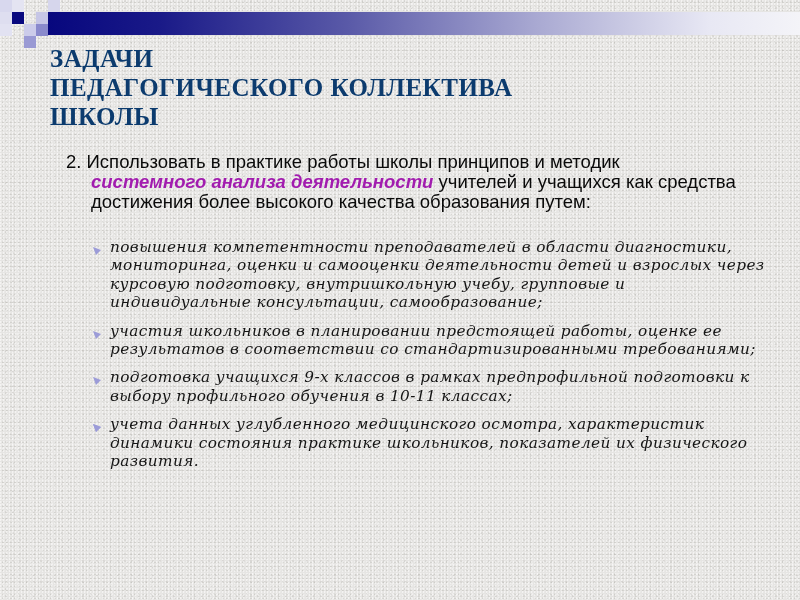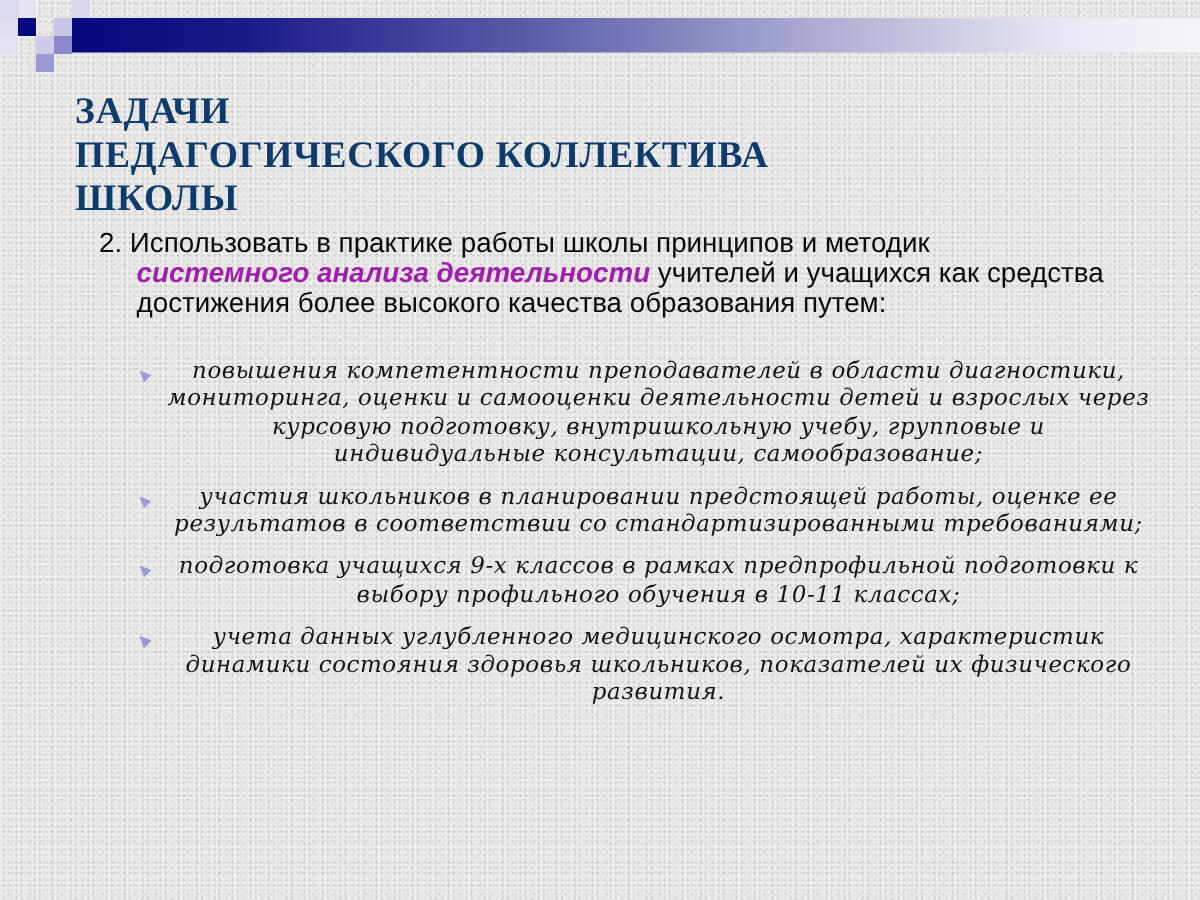--- a/index.html
+++ b/index.html
@@ -13,40 +13,40 @@
       radial-gradient(circle at 85% 15%, rgba(160,158,152,0.35) 0.5px, transparent 1px);
     background-size: 3px 3px, 4px 4px, 5px 5px, 7px 7px;
     font-family: "Liberation Sans", sans-serif;
   }
   .deco { position: absolute; width: 12px; height: 12px; }
   .bar {
     position: absolute; left: 48px; top: 12px; width: 752px; height: 23px;
     background: linear-gradient(to right, #07077e 0%, #1a1a88 15%, #5a5aa8 40%, #a9a9d2 65%, #e8e8f4 88%, #f4f4f8 100%);
   }
   .title {
-    position: absolute; left: 50px; top: 60px; margin: 0;
+    position: absolute; left: 50px; top: 44px; margin: 0;
     font-family: "Liberation Serif", serif; font-weight: bold;
     font-size: 25px; line-height: 29px; color: #0c3b6e;
     letter-spacing: 0.5px;
   }
   .title span { display: block; }
   .intro {
     position: absolute; left: 54px; top: 140px; width: 720px; margin: 12px;
     font-size: 18.5px; line-height: 20px; color: #0a0a0a;
   }
   .intro .num { }
   .intro .cont { display: block; padding-left: 25px; }
   .intro .hl { color: #a21caf; font-weight: bold; font-style: italic; }
   .sub {
     position: absolute; left: 88px; top: 238px; width: 680px; margin: 0; padding: 0; list-style: none;
   }
   .sub li {
     position: relative; padding-left: 22px; margin-bottom: 10px;
     font-family: "DejaVu Serif", serif; font-style: italic;
-    font-size: 15.3px; line-height: 18.4px; color: #141414; letter-spacing: 0.4px; text-align: center;
+    font-size: 15.3px; line-height: 18.4px; color: #141414; letter-spacing: 0.4px;
   }
   .sub .bullet {
     position: absolute; left: 5px; top: 3px; width: 8px; height: 8px;
   }
 </style>
 </head>
 <body>
 
 <div id="deco-wrap">
     <div class="deco" style="left: 0px; top: 0px; background: rgb(216, 216, 238);"></div>
@@ -79,14 +79,14 @@
           <path d="M0 0 L8 3 L3 8 Z" fill="#9c9cd8"></path>
         </svg></span><span>участия школьников в планировании предстоящей работы, оценке ее результатов в соответствии со стандартизированными требованиями;</span></li>
   <li><span class="bullet"><svg width="8" height="8" viewBox="0 0 8 8">
           <path d="M0 0 L8 3 L3 8 Z" fill="#9c9cd8"></path>
         </svg></span><span>подготовка учащихся 9-х классов в рамках предпрофильной подготовки к выбору профильного обучения в 10-11 классах;</span></li>
   <li><span class="bullet"><svg width="8" height="8" viewBox="0 0 8 8">
           <path d="M0 0 L8 3 L3 8 Z" fill="#9c9cd8"></path>
         </svg></span></li>
   <li><span class="bullet"><svg width="8" height="8" viewBox="0 0 8 8">
           <path d="M0 0 L8 3 L3 8 Z" fill="#9c9cd8"></path>
-        </svg></span><span>учета данных углубленного медицинского осмотра, характеристик динамики состояния здоровья школьников, показателей их физического развития.</span></li>
+        </svg></span><span>учета данных углубленного медицинского осмотра, характеристик динамики состояния практике школьников, показателей их физического развития.</span></li>
 </ul>
 
 </body></html>

